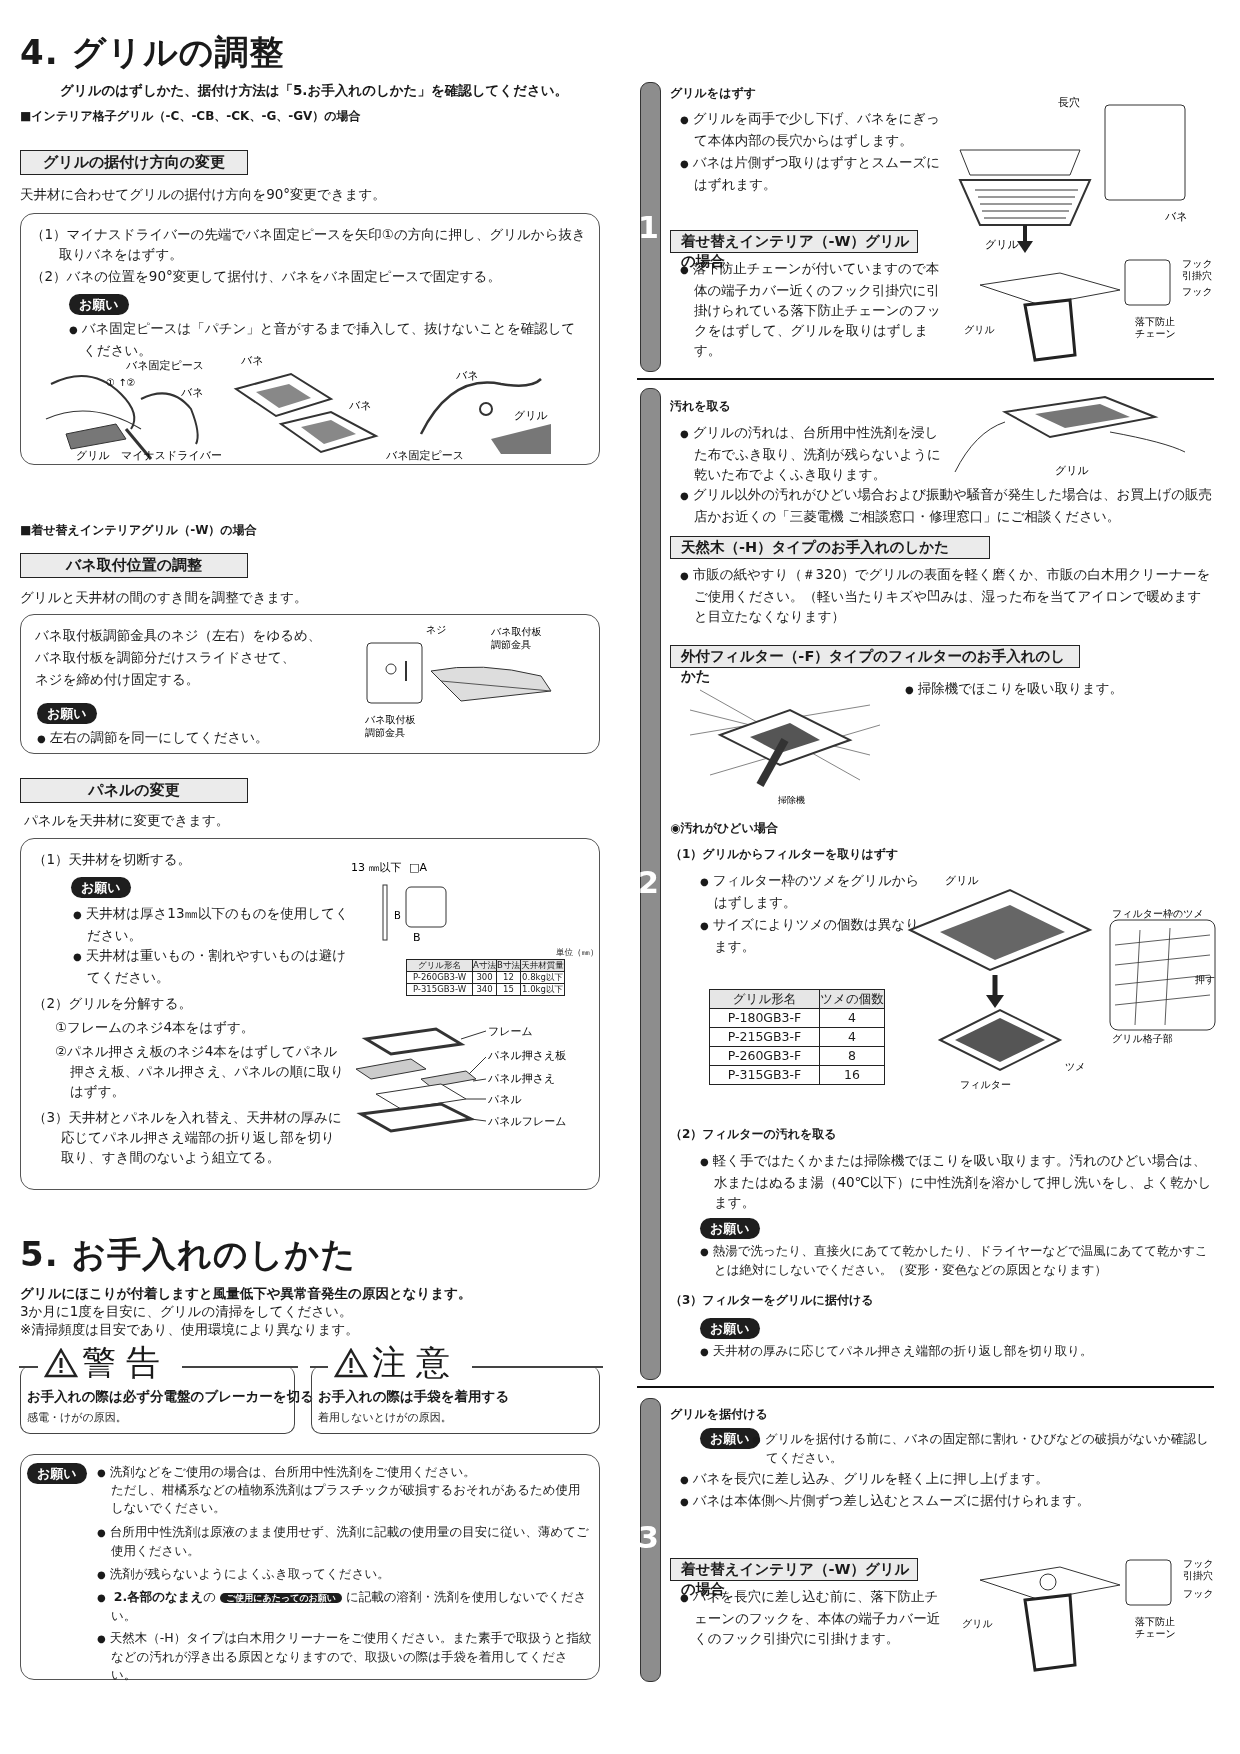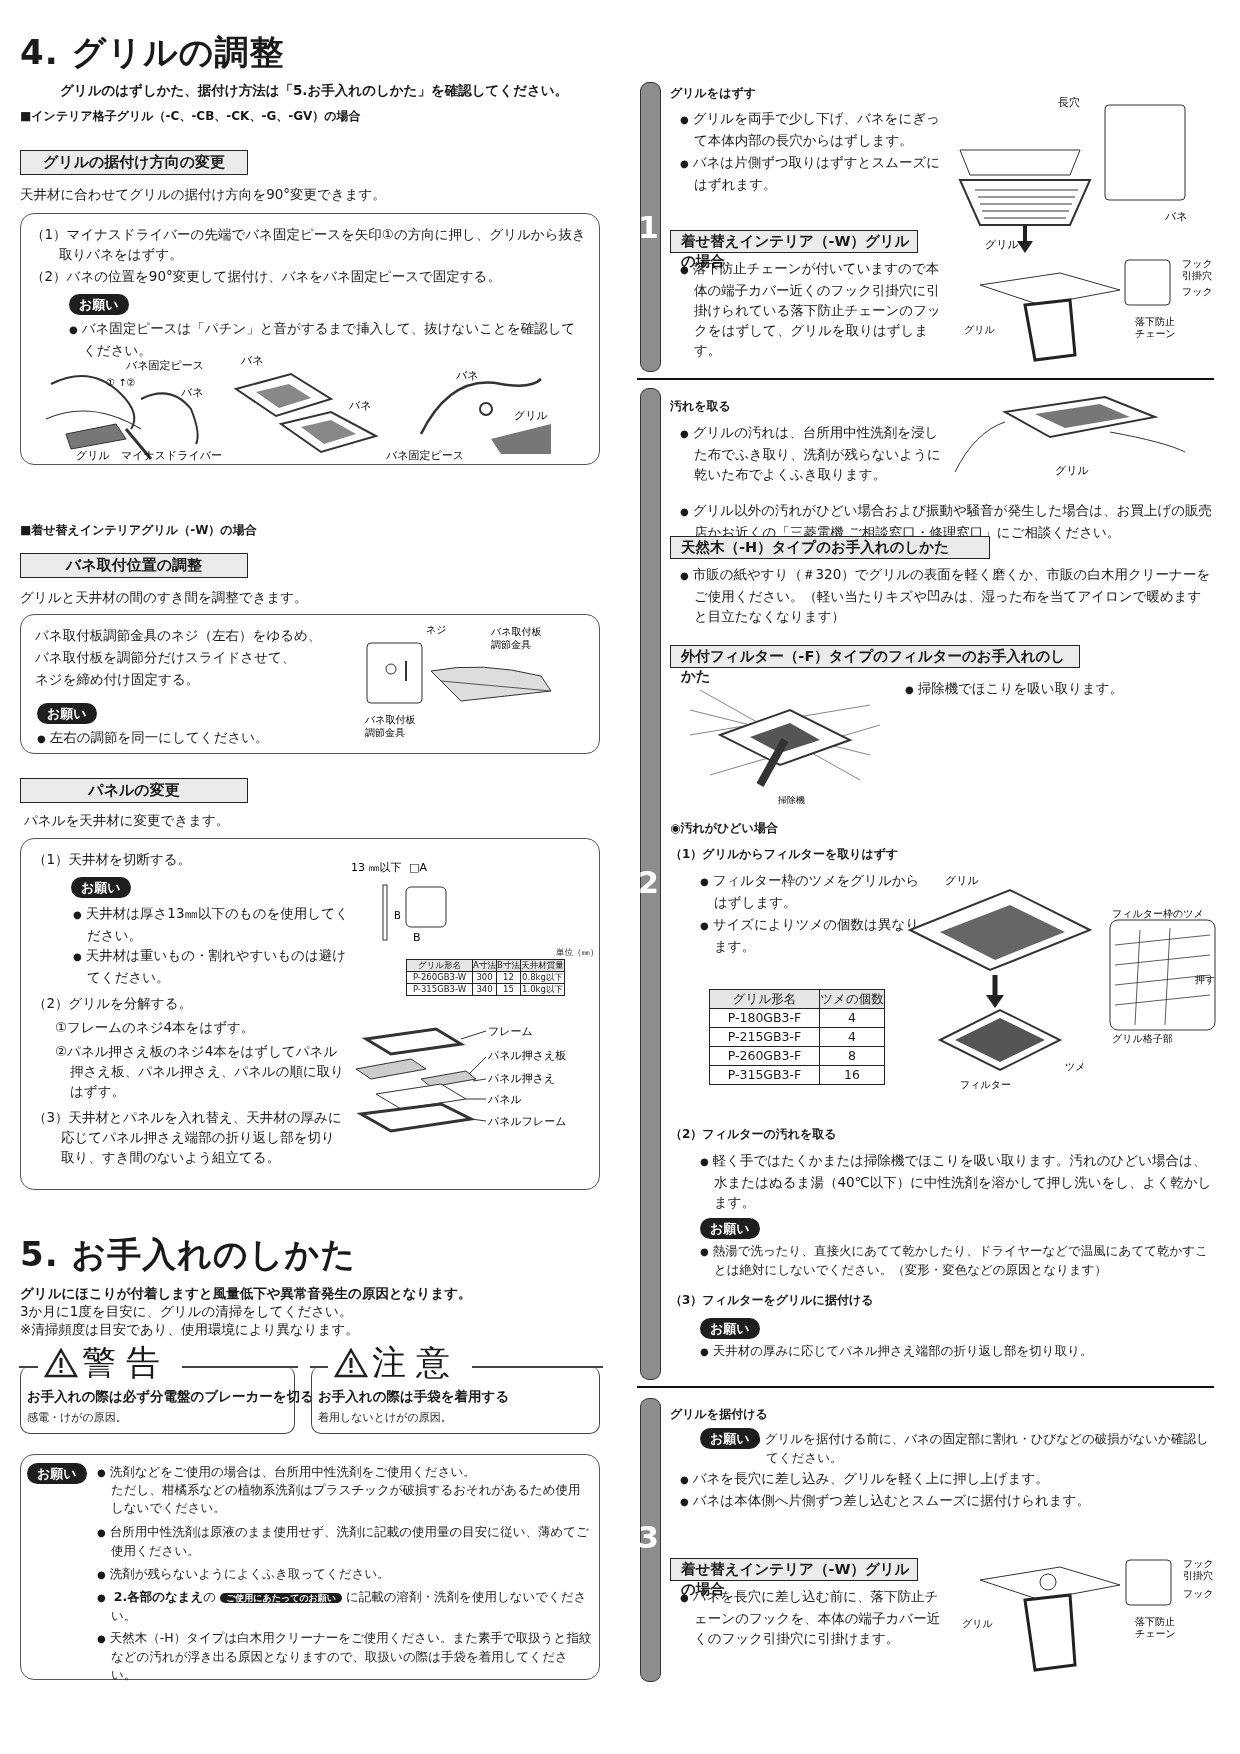--- a/index.html
+++ b/index.html
@@ -240,21 +240,21 @@
   <text x="215" y="230" font-size="10">落下防止</text>
   <text x="215" y="242" font-size="10">チェーン</text>
 </svg>
 
 <div class="rule" style="top:378px;"></div>
 
 <div class="tab" style="top:388px;height:992px;"></div>
 <div class="tab-num" style="top:865px;">2</div>
 <div class="abs subhead" style="left:670px;top:398px;">汚れを取る</div>
 <div class="abs t13 bullet" style="left:680px;top:422px;width:270px;">グリルの汚れは、台所用中性洗剤を浸した布でふき取り、洗剤が残らないように乾いた布でよくふき取ります。</div>
-<div class="abs t13 bullet" style="left:680px;top:500px;width:535px;">グリル以外の汚れがひどい場合および振動や騒音が発生した場合は、お買上げの販売店かお近くの「三菱電機 ご相談窓口・修理窓口」にご相談ください。</div>
+<div class="abs t13 bullet" style="left:680px;top:484px;width:535px;">グリル以外の汚れがひどい場合および振動や騒音が発生した場合は、お買上げの販売店かお近くの「三菱電機 ご相談窓口・修理窓口」にご相談ください。</div>
 <svg class="abs" style="left:935px;top:392px;" width="300" height="90">
   <path d="M70 20 L170 5 L220 25 L115 45 Z" fill="#fff" stroke="#333" stroke-width="2"></path>
   <path d="M100 22 L165 12 L195 25 L130 36 Z" fill="#777"></path>
   <path d="M20 80 Q40 40 70 30" fill="none" stroke="#333"></path>
   <path d="M175 40 Q230 50 250 60" fill="none" stroke="#333"></path>
   <text x="120" y="82" font-size="11">グリル</text>
 </svg>
 
 <div class="abs boxhead-left" style="left:670px;top:536px;width:320px;">天然木（-H）タイプのお手入れのしかた</div>
 <div class="abs t13 bullet" style="left:680px;top:564px;width:535px;">市販の紙やすり（＃320）でグリルの表面を軽く磨くか、市販の白木用クリーナーをご使用ください。（軽い当たりキズや凹みは、湿った布を当てアイロンで暖めますと目立たなくなります）</div>

